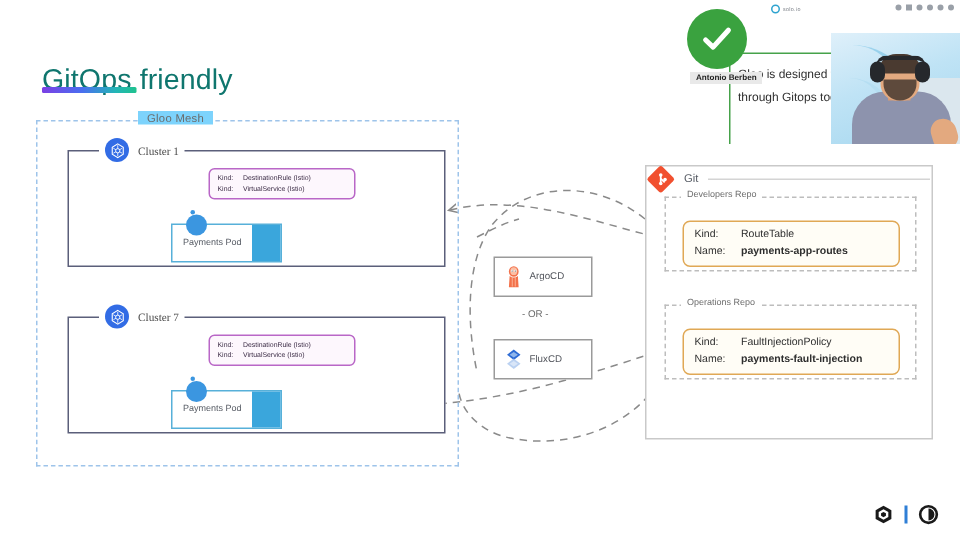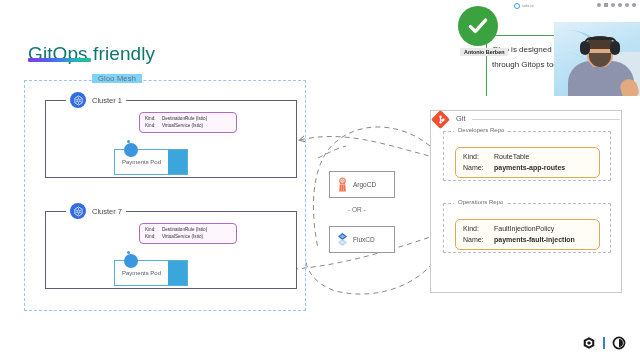--- a/index.html
+++ b/index.html
@@ -46,21 +46,21 @@
     width: 252px; height: 78px;
     border: 1px solid #5b5f7a;
     background: #ffffff;
   }
   #cluster1 { top: 100px; }
   #cluster2 { top: 211px; }
 
   .cluster-head {
     position: absolute; left: 20px; top: -9px;
     display: flex; align-items: center; gap: 6px;
-    background: #ffffff; padding: 0 4px;
+    background: #ffffff; padding: 0 4px; font-family: Liberation Serif, serif;
   }
   .k8s-badge {
     width: 16px; height: 16px; border-radius: 50%;
     background: #326ce5;
     display: flex; align-items: center; justify-content: center;
     flex: 0 0 auto;
   }
   .k8s-badge svg { display: block; }
   .cluster-name {
     font-size: 7.5px; color: #4a4a4a; white-space: nowrap;

